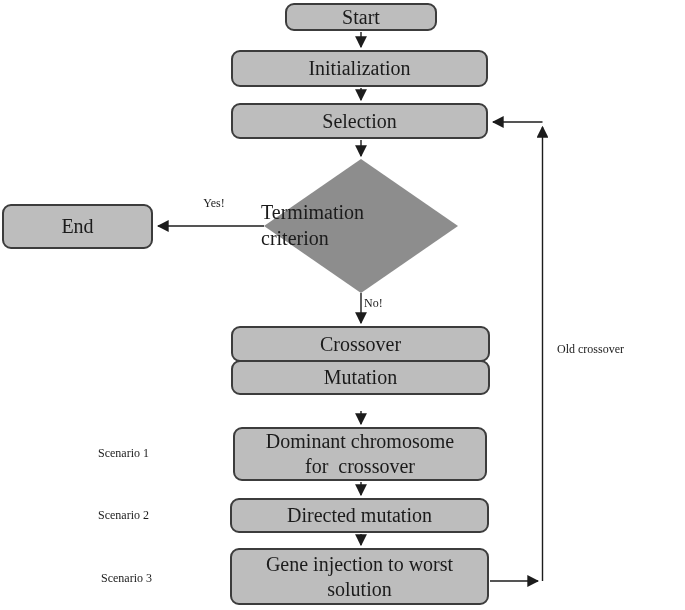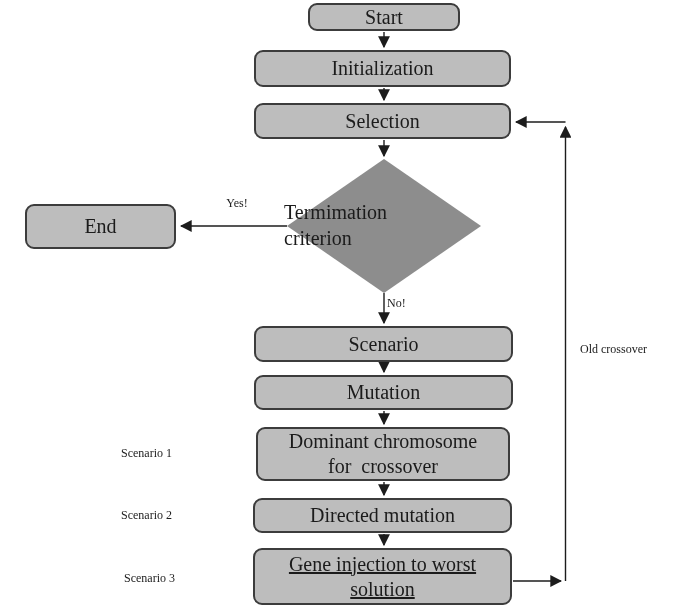--- a/index.html
+++ b/index.html
@@ -12,21 +12,20 @@
   }
   html, body { margin: 0; padding: 0; background: var(--bg); }
   #canvas {
     position: relative;
     width: 639px;
     height: 610px;
     background: var(--bg);
     font-family: "Liberation Serif", "DejaVu Serif", serif;
     color: var(--text);
     overflow: hidden;
-    margin-left: 23px;
   }
   #edges-svg {
     position: absolute;
     left: 0; top: 0;
     width: 685px; height: 610px;
   }
   .node {
     position: absolute;
     box-sizing: border-box;
     background: var(--box-fill);
@@ -38,24 +37,24 @@
     text-align: center;
     font-size: 20px;
     line-height: 1.25;
     white-space: pre-wrap;
   }
   .node-start        { left: 285px; top: 3px;   width: 152px; height: 28px; }
   .node-init         { left: 231px; top: 50px;  width: 257px; height: 37px; text-align: center; }
   .node-selection    { left: 231px; top: 103px; width: 257px; height: 36px; }
   .node-end          { left: 2px;   top: 204px; width: 151px; height: 45px; text-align: right; }
   .node-crossover    { left: 231px; top: 326px; width: 259px; height: 36px; }
-  .node-mutation     { left: 231px; top: 375px; width: 259px; height: 35px; }
+  .node-mutation     { left: 231px; top: 360px; width: 259px; height: 35px; }
   .node-dominant     { left: 233px; top: 427px; width: 254px; height: 54px; }
   .node-directed     { left: 230px; top: 498px; width: 259px; height: 35px; }
-  .node-gene         { left: 230px; top: 548px; width: 259px; height: 57px; text-decoration: underline; }
+  .node-gene         { left: 230px; top: 548px; width: 259px; height: 57px; }
   .diamond-label {
     position: absolute;
     left: 261px; top: 199px;
     width: 200px;
     font-size: 20px;
     line-height: 1.3;
     white-space: pre-wrap;
   }
   .edge-label {
     position: absolute;
@@ -103,21 +102,21 @@
       <line x1="542.5" y1="122" x2="493" y2="122" marker-end="url(#arrowhead)"></line>
     </g>
   </svg>
 
   <div class="node node-start">Start</div>
   <div class="node node-init">Initialization</div>
   <div class="node node-selection">Selection</div>
   <div class="diamond-label">Termimation
 criterion</div>
   <div class="node node-end">End</div>
-  <div class="node node-crossover">Scenario</div>
+  <div class="node node-crossover">Crossover</div>
   <div class="node node-mutation">Mutation</div>
   <div class="node node-dominant">Dominant chromosome
 for  crossover</div>
   <div class="node node-directed">Directed mutation</div>
   <div class="node node-gene">Gene injection to worst
 solution</div>
 
   <div class="edge-label label-yes">Yes!</div>
   <div class="edge-label label-no">No!</div>
   <div class="edge-label label-old-population">Old crossover</div>

